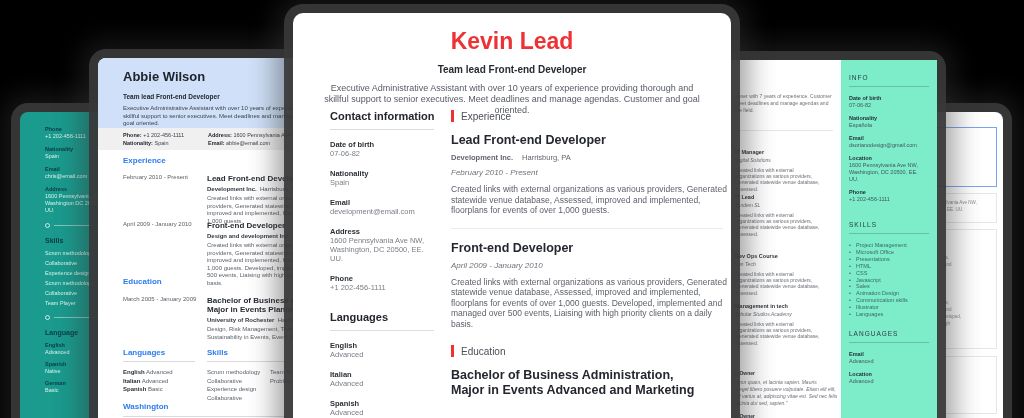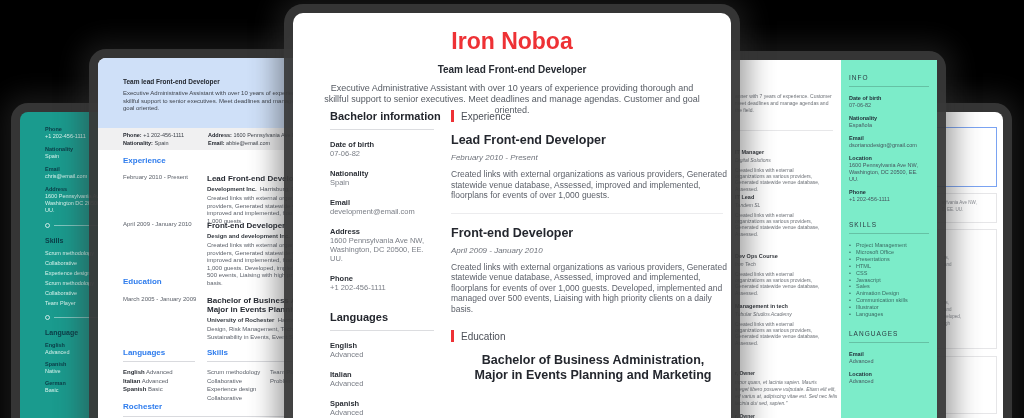--- a/index.html
+++ b/index.html
@@ -62,21 +62,21 @@
   .k-val { font-size:7.5px; color:#7a7e86; line-height:9px; margin-bottom:11px; width:108px; }
   .k-sec { display:flex; align-items:center; gap:7px; }
   .k-bar { width:3px; height:12px; background:#ee3135; }
   .k-sec-t { font-size:10px; color:#4b4f57; }
   .k-role { font-size:12.5px; font-weight:bold; color:#24272e; margin:11px 0 6px; }
   .k-co { font-size:7.5px; color:#60646b; margin-bottom:6px; }
   .k-co b { margin-right:9px; }
   .k-date { font-size:8px; font-style:italic; color:#6f737b; margin-bottom:7px; }
   .k-desc { font-size:8.5px; color:#5d616a; line-height:10.5px; width:278px; }
   .k-split { border:none; border-top:1px solid #ececee; margin:12px 0; width:272px; }
-  .k-deg { font-size:12.5px; font-weight:bold; color:#24272e; line-height:15px; margin:11px 0 7px;text-align:center; }
+  .k-deg { font-size:12.5px; font-weight:bold; color:#24272e; line-height:15px; margin:11px 0 7px; }
 
   
   .p-mint { left:560px; top:60px; width:377px; height:390px; z-index:3; border-radius:8px; }
   .m-frag { position:absolute; white-space:nowrap; font-size:5px; color:#6d7177; line-height:7px; }
   .m-hr { position:absolute; left:168px; right:104px; border-top:1px solid #e7e7e9; }
   .m-entry { position:absolute; left:175px; width:85px; }
   .m-role { font-size:5.5px; font-weight:bold; color:#30343a; margin-bottom:2px; }
   .m-org { font-size:5px; font-style:italic; color:#6d7177; margin-bottom:3.5px; }
   .m-desc { font-size:5px; color:#6d7177; line-height:6.4px; }
   .m-q { position:absolute; left:175px; white-space:nowrap; font-size:5px; font-style:italic; color:#6d7177; line-height:6.6px; }
@@ -218,20 +218,21 @@
       <hr class="s-hr">
       <div class="s-lbl">Email</div>
       <div class="s-val">Advanced</div>
       <div class="s-lbl">Location</div>
       <div class="s-val">Advanced</div>
     </div>
   </div>
 
   <div class="page p-abbie">
     <div class="a-head">
+      <div class="a-name">Abbie Wilson</div>
       <div class="a-title">Team lead Front-end Developer</div>
       <div class="a-sum">Executive Administrative Assistant with over 10 years of experience providing thorough and skillful support to senior executives. Meet deadlines and manage agendas. Customer and goal oriented.</div>
     </div>
     <div class="a-band">
       <div class="col">
         <div class="a-bl"><b>Phone:</b> <span>+1 202-456-1111</span></div>
         <div class="a-bl"><b>Nationality:</b> <span>Spain</span></div>
       </div>
       <div class="col2">
         <div class="a-bl"><b>Address:</b> <span>1600 Pennsylvania Ave NW, Washington, DC 20500, EE. UU.</span></div>
@@ -279,31 +280,31 @@
     <div style="position:absolute; left:109px; top:310px;">
       <div class="a-li">Scrum methodology</div>
       <div class="a-li">Collaborative</div>
       <div class="a-li">Experience design</div>
       <div class="a-li">Collaborative</div>
     </div>
     <div style="position:absolute; left:172px; top:310px; width:40px; overflow:hidden;">
       <div class="a-li" style="white-space:nowrap;">Team Player</div>
       <div class="a-li" style="white-space:nowrap;">Problem solving</div>
     </div>
-    <div class="a-h" style="left:25px; top:344px;">Rochester</div>
+    <div class="a-h" style="left:25px; top:344px;">Washington</div>
     <div class="a-hr" style="top:358px; width:165px;"></div>
   </div>
 
   <div class="page p-kevin">
-    <div class="k-name">Iron Noboa</div>
+    <div class="k-name">Kevin Lead</div>
     <div class="k-title">Team lead Front-end Developer</div>
     <div class="k-sum">Executive Administrative Assistant with over 10 years of experience providing thorough and skillful support to senior executives. Meet deadlines and manage agendas. Customer and goal oriented.</div>
 
     <div class="k-left">
-      <div class="k-h">Bachelor information</div>
+      <div class="k-h">Contact information</div>
       <hr class="k-hr">
       <div class="k-lbl">Date of birth</div>
       <div class="k-val">07-06-82</div>
       <div class="k-lbl">Nationality</div>
       <div class="k-val">Spain</div>
       <div class="k-lbl">Email</div>
       <div class="k-val">development@email.com</div>
       <div class="k-lbl">Address</div>
       <div class="k-val">1600 Pennsylvania Ave NW, Washington, DC 20500, EE. UU.</div>
       <div class="k-lbl">Phone</div>
@@ -319,32 +320,33 @@
       <div class="k-val">Advanced</div>
 
     </div>
 
     <div class="k-right">
       <div class="k-sec">
         <span class="k-bar"></span>
         <span class="k-sec-t">Experience</span>
       </div>
       <div class="k-role">Lead Front-end Developer</div>
+      <div class="k-co"><b>Development Inc.</b><span>Harrisburg, PA</span></div>
       <div class="k-date">February 2010 - Present</div>
       <div class="k-desc">Created links with external organizations as various providers, Generated statewide venue database, Assessed, improved and implemented, floorplans for events of over 1,000 guests.</div>
       <hr class="k-split">
       <div class="k-role" style="margin-top:0;">Front-end Developer</div>
       <div class="k-date">April 2009 - January 2010</div>
       <div class="k-desc">Created links with external organizations as various providers, Generated statewide venue database, Assessed, improved and implemented, floorplans for events of over 1,000 guests. Developed, implemented and managed over 500 events, Liaising with high priority clients on a daily basis.</div>
       <div style="height:16px;"></div>
       <div class="k-sec">
         <span class="k-bar"></span>
         <span class="k-sec-t">Education</span>
       </div>
       <div class="k-deg">
         <span>Bachelor of Business Administration,</span><br>
-        <span>Major in Events Planning and Marketing</span>
+        <span>Major in Events Advanced and Marketing</span>
       </div>
 
     </div>
   </div>
 
 </div>
 
 </body></html>

